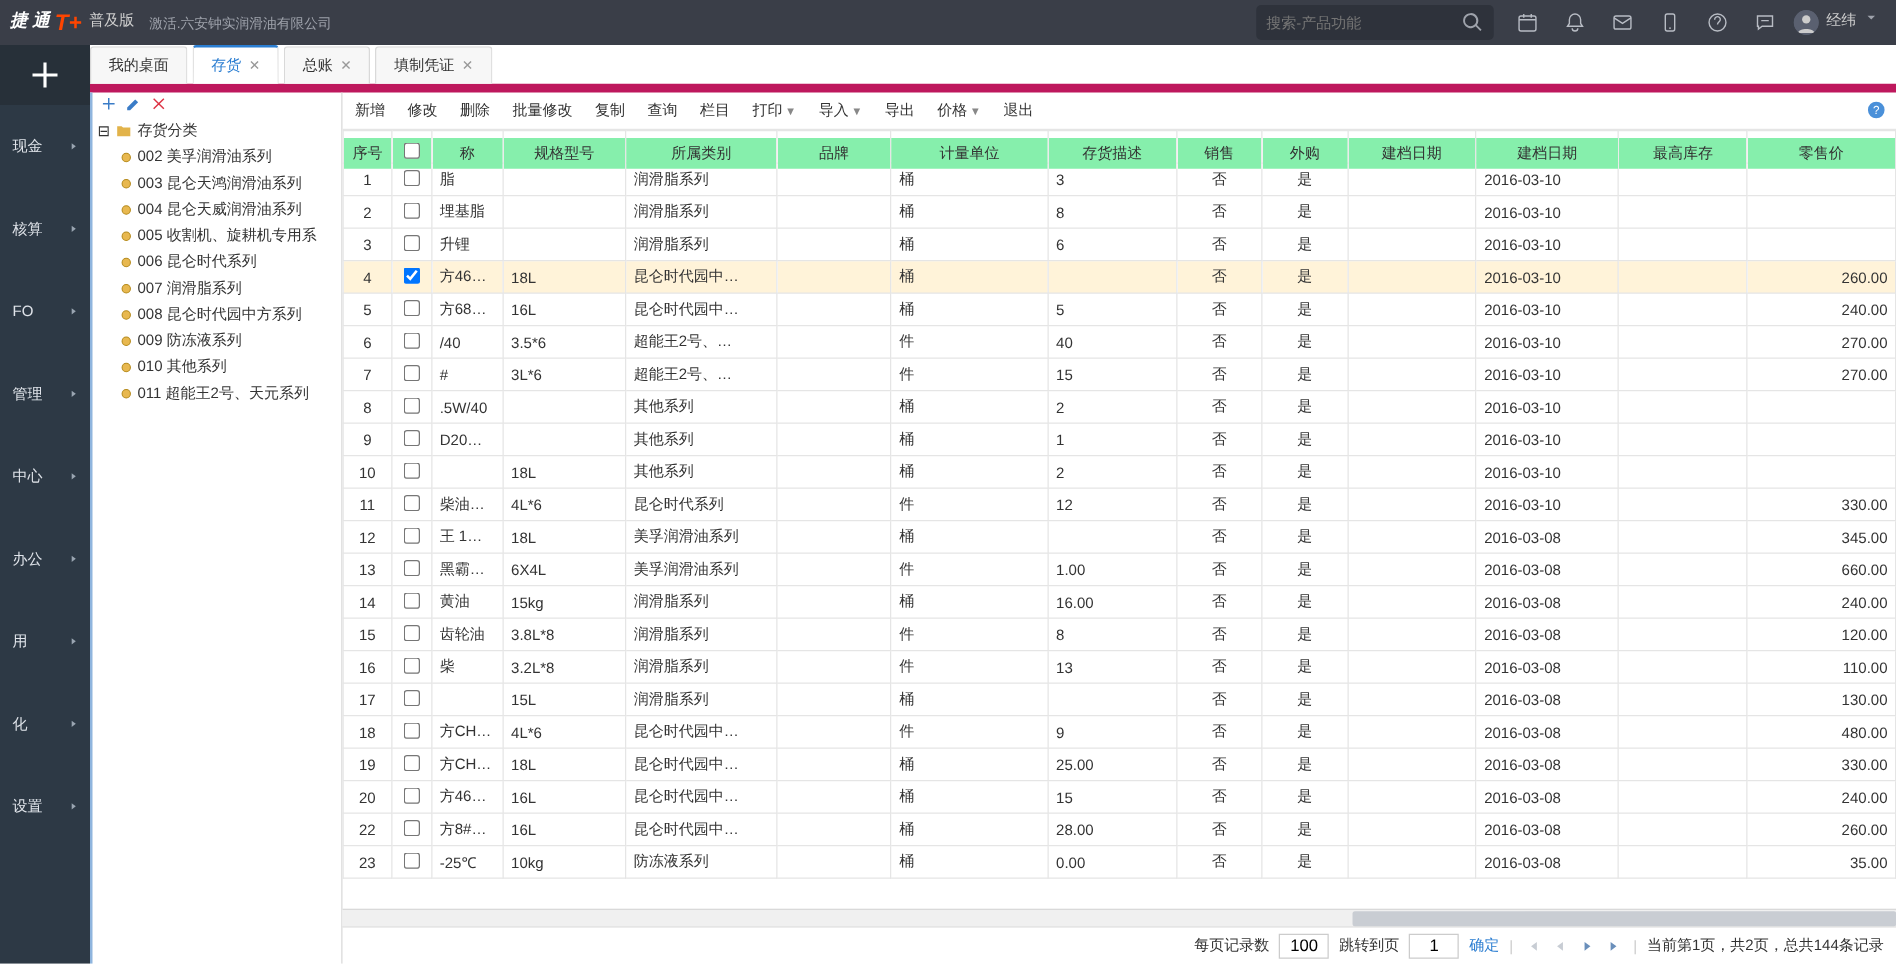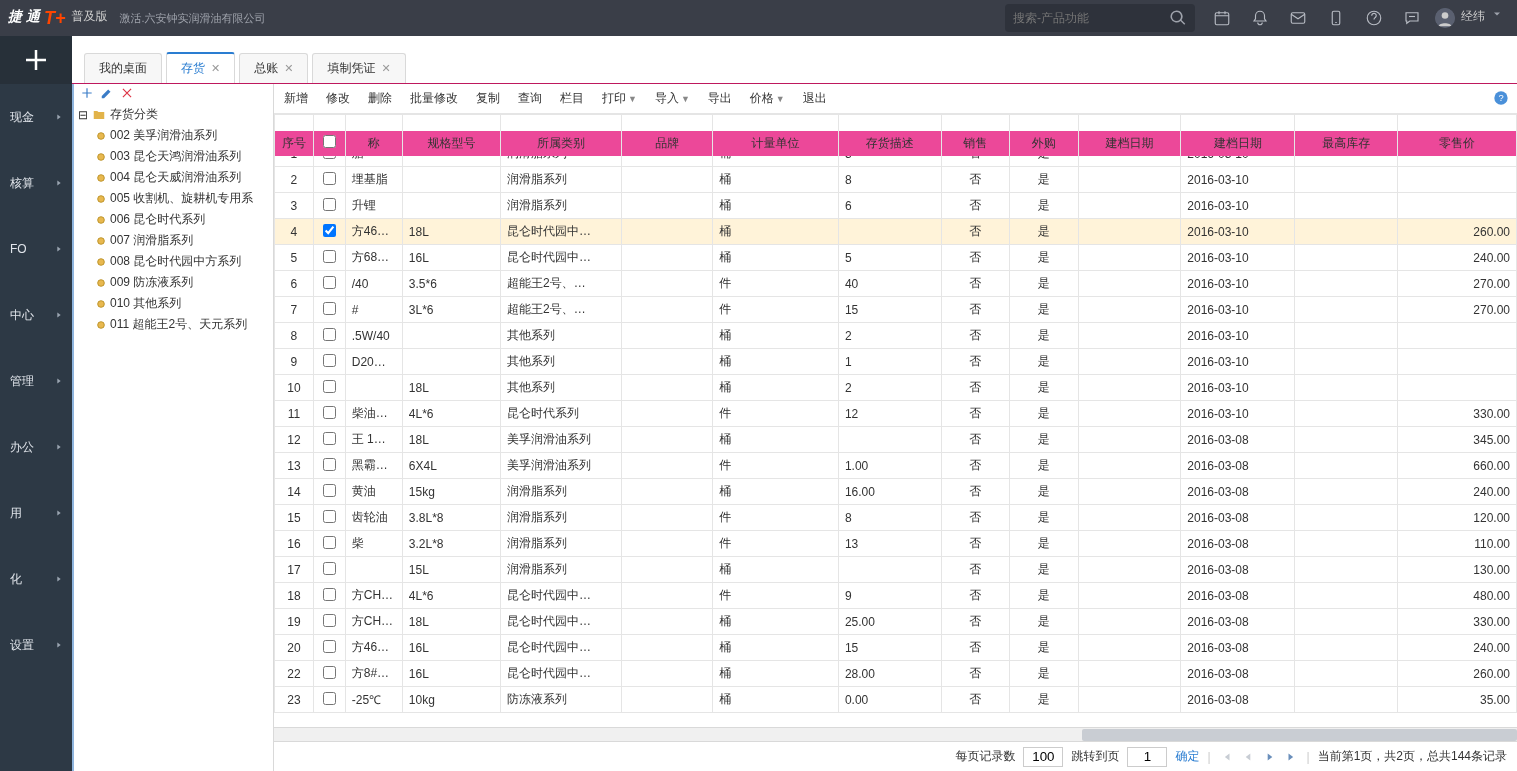--- a/index.html
+++ b/index.html
@@ -20,21 +20,21 @@
 .user-avatar{width:20px;height:20px;border-radius:50%;background:#5a6070;fill:#ccc}
 .user-name{color:#ccc;font-size:12px}
 .chev{width:12px;height:12px;fill:#9ea2ab}
 .body-wrap{display:flex;height:calc(100vh - 36px)}
 .left-nav{width:72px;background:#2d3945;color:#b7c0ca;display:flex;flex-direction:column}
 .nav-plus{height:48px;display:flex;align-items:center;justify-content:center;background:#273039;cursor:pointer}
 .nav-plus svg{width:30px;height:30px;fill:#fff}
 .nav-item{height:66px;display:flex;align-items:center;justify-content:space-between;padding:0 8px 0 10px;cursor:pointer;font-size:12px;color:#e0e4ea}
 .nav-chev{width:10px;height:10px;fill:#9aa5b1}
 .main{flex:1;display:flex;flex-direction:column;background:#fff;min-width:0}
-.tabs{height:48px;display:flex;align-items:flex-end;padding-left:12px;background:#fff;border-bottom:1px solid #be185d}
+.tabs{height:38px;display:flex;align-items:flex-end;padding-left:0;background:#fff;border-bottom:7px solid #be185d}
 .tab{padding:6px 14px;border:1px solid #d9d9d9;border-bottom:none;background:#f7f7f7;margin-right:4px;cursor:pointer;border-radius:3px 3px 0 0;display:flex;align-items:center;gap:6px;font-size:12px}
 .tab.active{background:#fff;color:#2a7dd1;border-top:2px solid #2a7dd1}
 .tab-close{color:#999;font-size:11px}
 .content{flex:1;display:flex;border-left:2px solid #8fb5de;min-height:0}
 .tree-toolbar{display:flex;gap:6px;padding:2px 6px;align-items:center}
 .tree-ico{width:14px;height:14px;cursor:pointer}
 .tree-panel{width:200px;border-right:1px solid #d9d9d9;display:flex;flex-direction:column;overflow:auto}
 .tree{padding:2px 4px;font-size:12px}
 .tree-root{display:flex;align-items:center;gap:4px;padding:2px 0;cursor:pointer}
 .folder-ico{width:14px;height:14px;fill:#e2b34a}
@@ -43,21 +43,21 @@
 .leaf-dot{width:10px;height:10px}
 .leaf-dot circle{fill:#e8b84f;stroke:#b58a1c}
 .grid-panel{flex:1;display:flex;flex-direction:column;min-width:0}
 .toolbar{height:30px;display:flex;align-items:center;gap:18px;padding:0 10px;font-size:12px;border-bottom:1px solid #e5e5e5;position:relative}
 .tool{cursor:pointer;display:flex;align-items:center;gap:2px;color:#333}
 .tool .dd{font-size:9px;color:#888}
 .help-ico{position:absolute;right:8px;top:6px;width:16px;height:16px;fill:#4a90d9;cursor:pointer}
 .grid-wrap{flex:1;overflow:auto;position:relative}
 table{border-collapse:collapse;width:100%;table-layout:fixed}
 th,td{border:1px solid #e5e5e5;padding:4px 6px;font-size:12px;text-align:left;white-space:nowrap;overflow:hidden;text-overflow:ellipsis;height:24px}
-th{background:#ec4899;font-weight:normal;text-align:center;position:sticky;top:16px}
+th{background:#86efac;font-weight:normal;text-align:center;position:sticky;top:5px}
 td.c{text-align:center}
 td.r{text-align:right}
 tr.sel td{background:#fff3d9}
 .chk{width:13px;height:13px;cursor:pointer}
 .pager{height:30px;border-top:1px solid #d9d9d9;display:flex;align-items:center;justify-content:flex-end;gap:8px;padding:0 10px;font-size:12px}
 .pager input{width:40px;height:20px;text-align:center;border:1px solid #ccc}
 .pager-btn{cursor:pointer;color:#2a7dd1}
 .pager-ico{width:14px;height:14px;fill:#6a8fbb;cursor:pointer}
 .pager-ico.off{fill:#c8cdd4}
 .sep{color:#ccc}
@@ -139,27 +139,27 @@
             <path d="M8 6l8 6-8 6z"></path>
           </svg>
         </div>
         <div class="nav-item">
           <span>FO</span>
           <svg class="nav-chev" viewBox="0 0 24 24">
             <path d="M8 6l8 6-8 6z"></path>
           </svg>
         </div>
         <div class="nav-item">
+          <span>管理</span>
+          <svg class="nav-chev" viewBox="0 0 24 24">
+            <path d="M8 6l8 6-8 6z"></path>
+          </svg>
+        </div>
+        <div class="nav-item">
           <span>中心</span>
-          <svg class="nav-chev" viewBox="0 0 24 24">
-            <path d="M8 6l8 6-8 6z"></path>
-          </svg>
-        </div>
-        <div class="nav-item">
-          <span>管理</span>
           <svg class="nav-chev" viewBox="0 0 24 24">
             <path d="M8 6l8 6-8 6z"></path>
           </svg>
         </div>
         <div class="nav-item">
           <span>办公</span>
           <svg class="nav-chev" viewBox="0 0 24 24">
             <path d="M8 6l8 6-8 6z"></path>
           </svg>
         </div>

